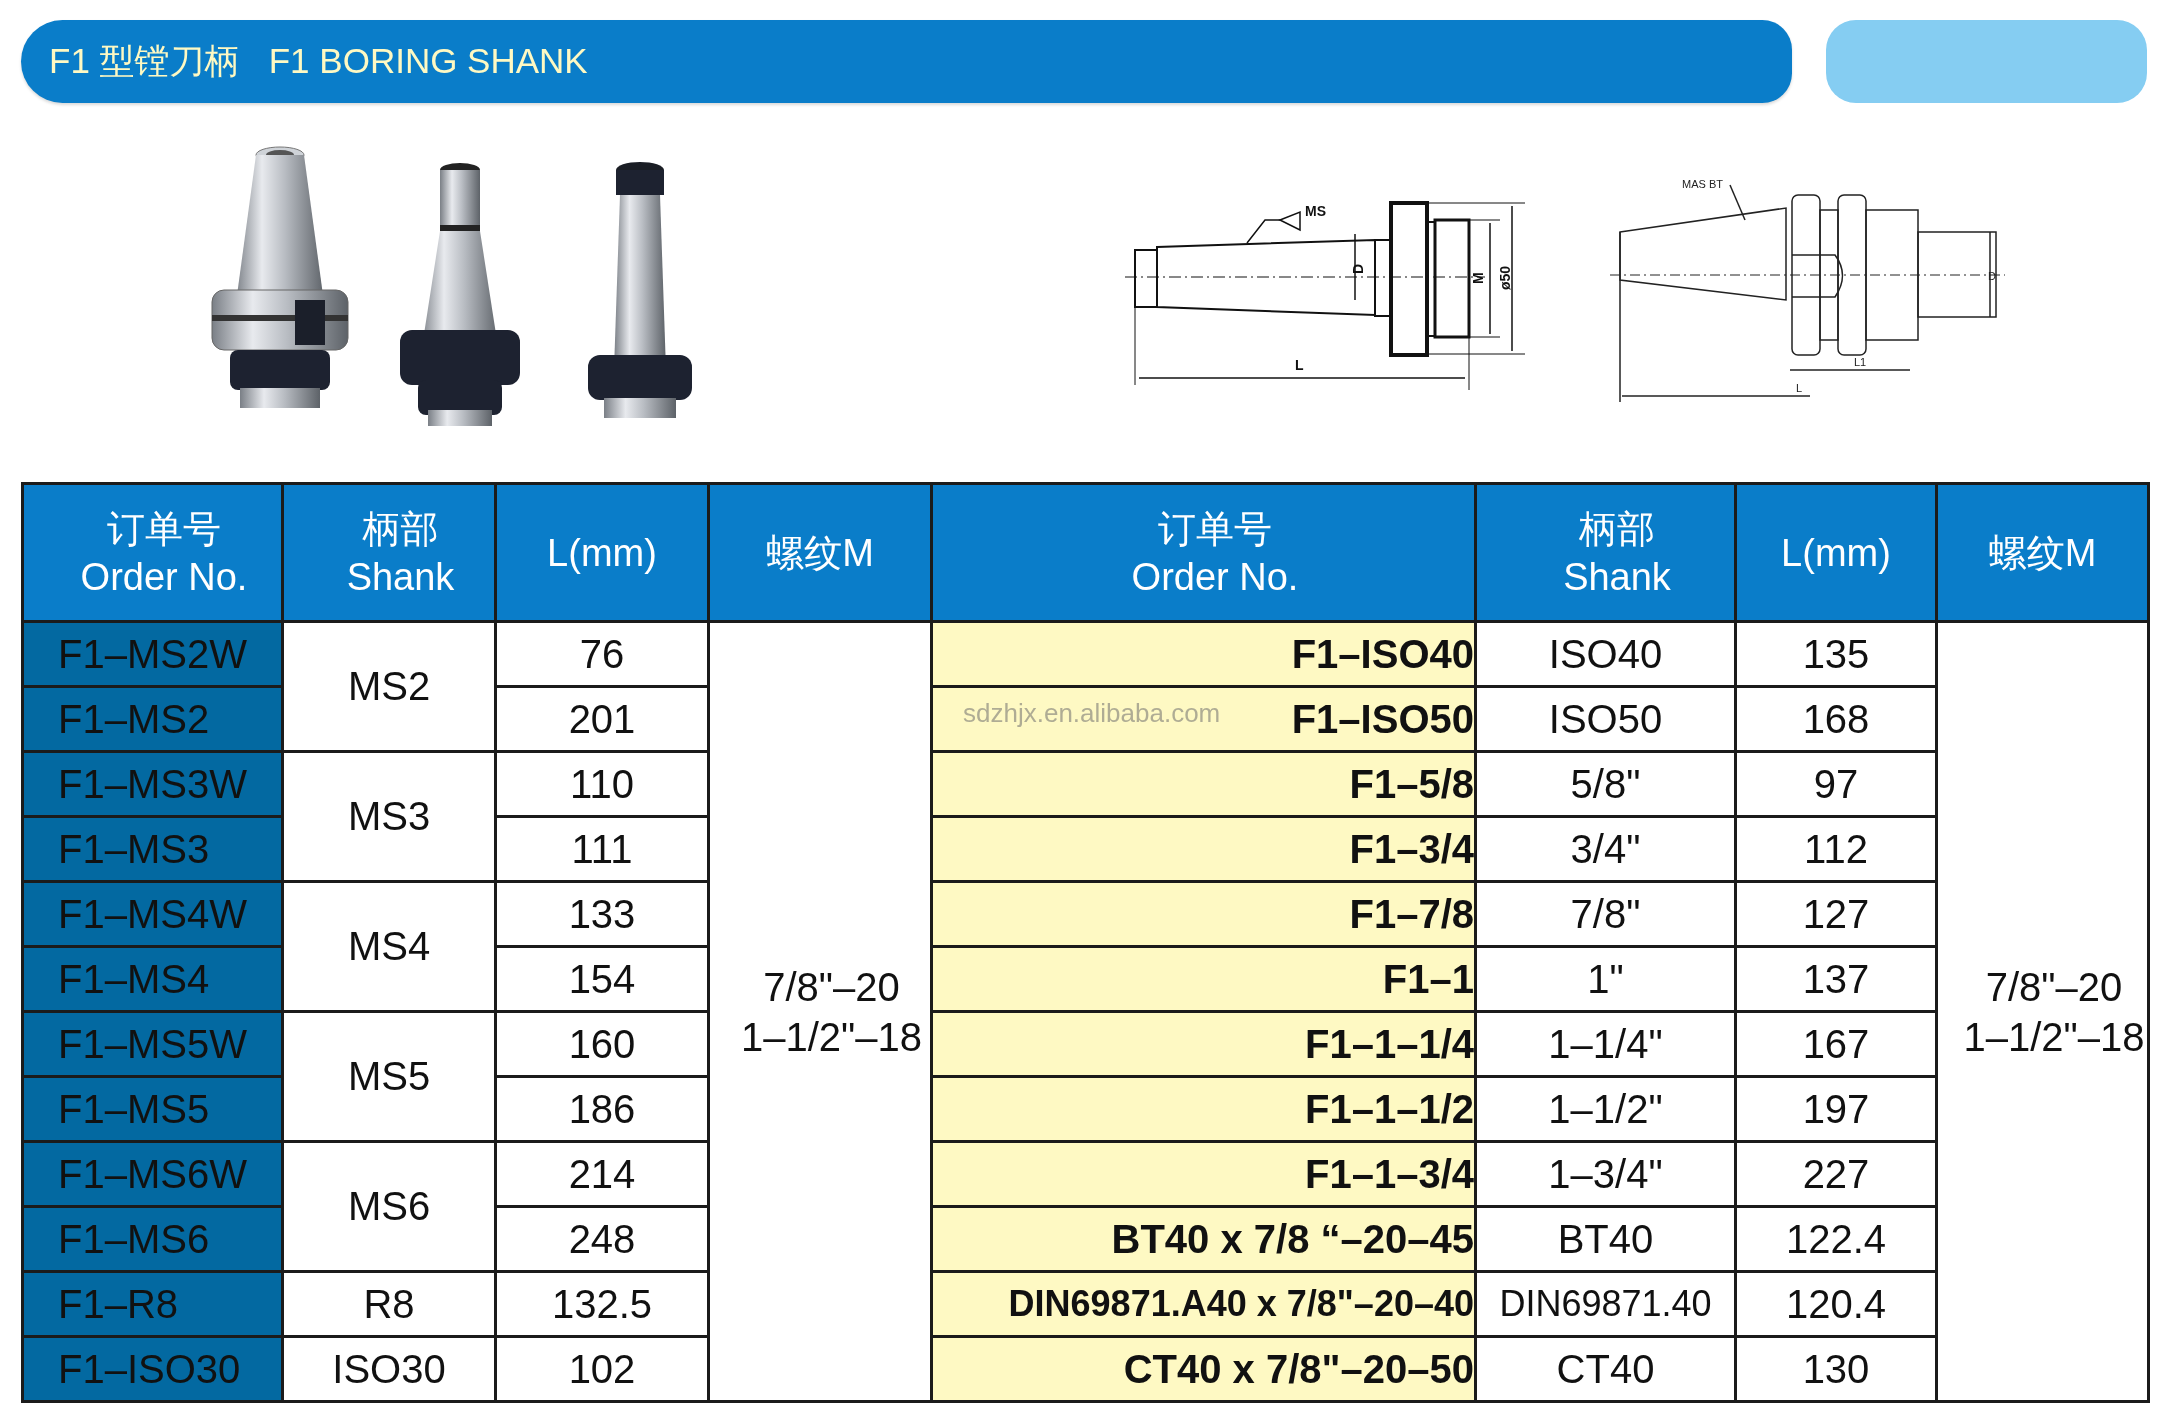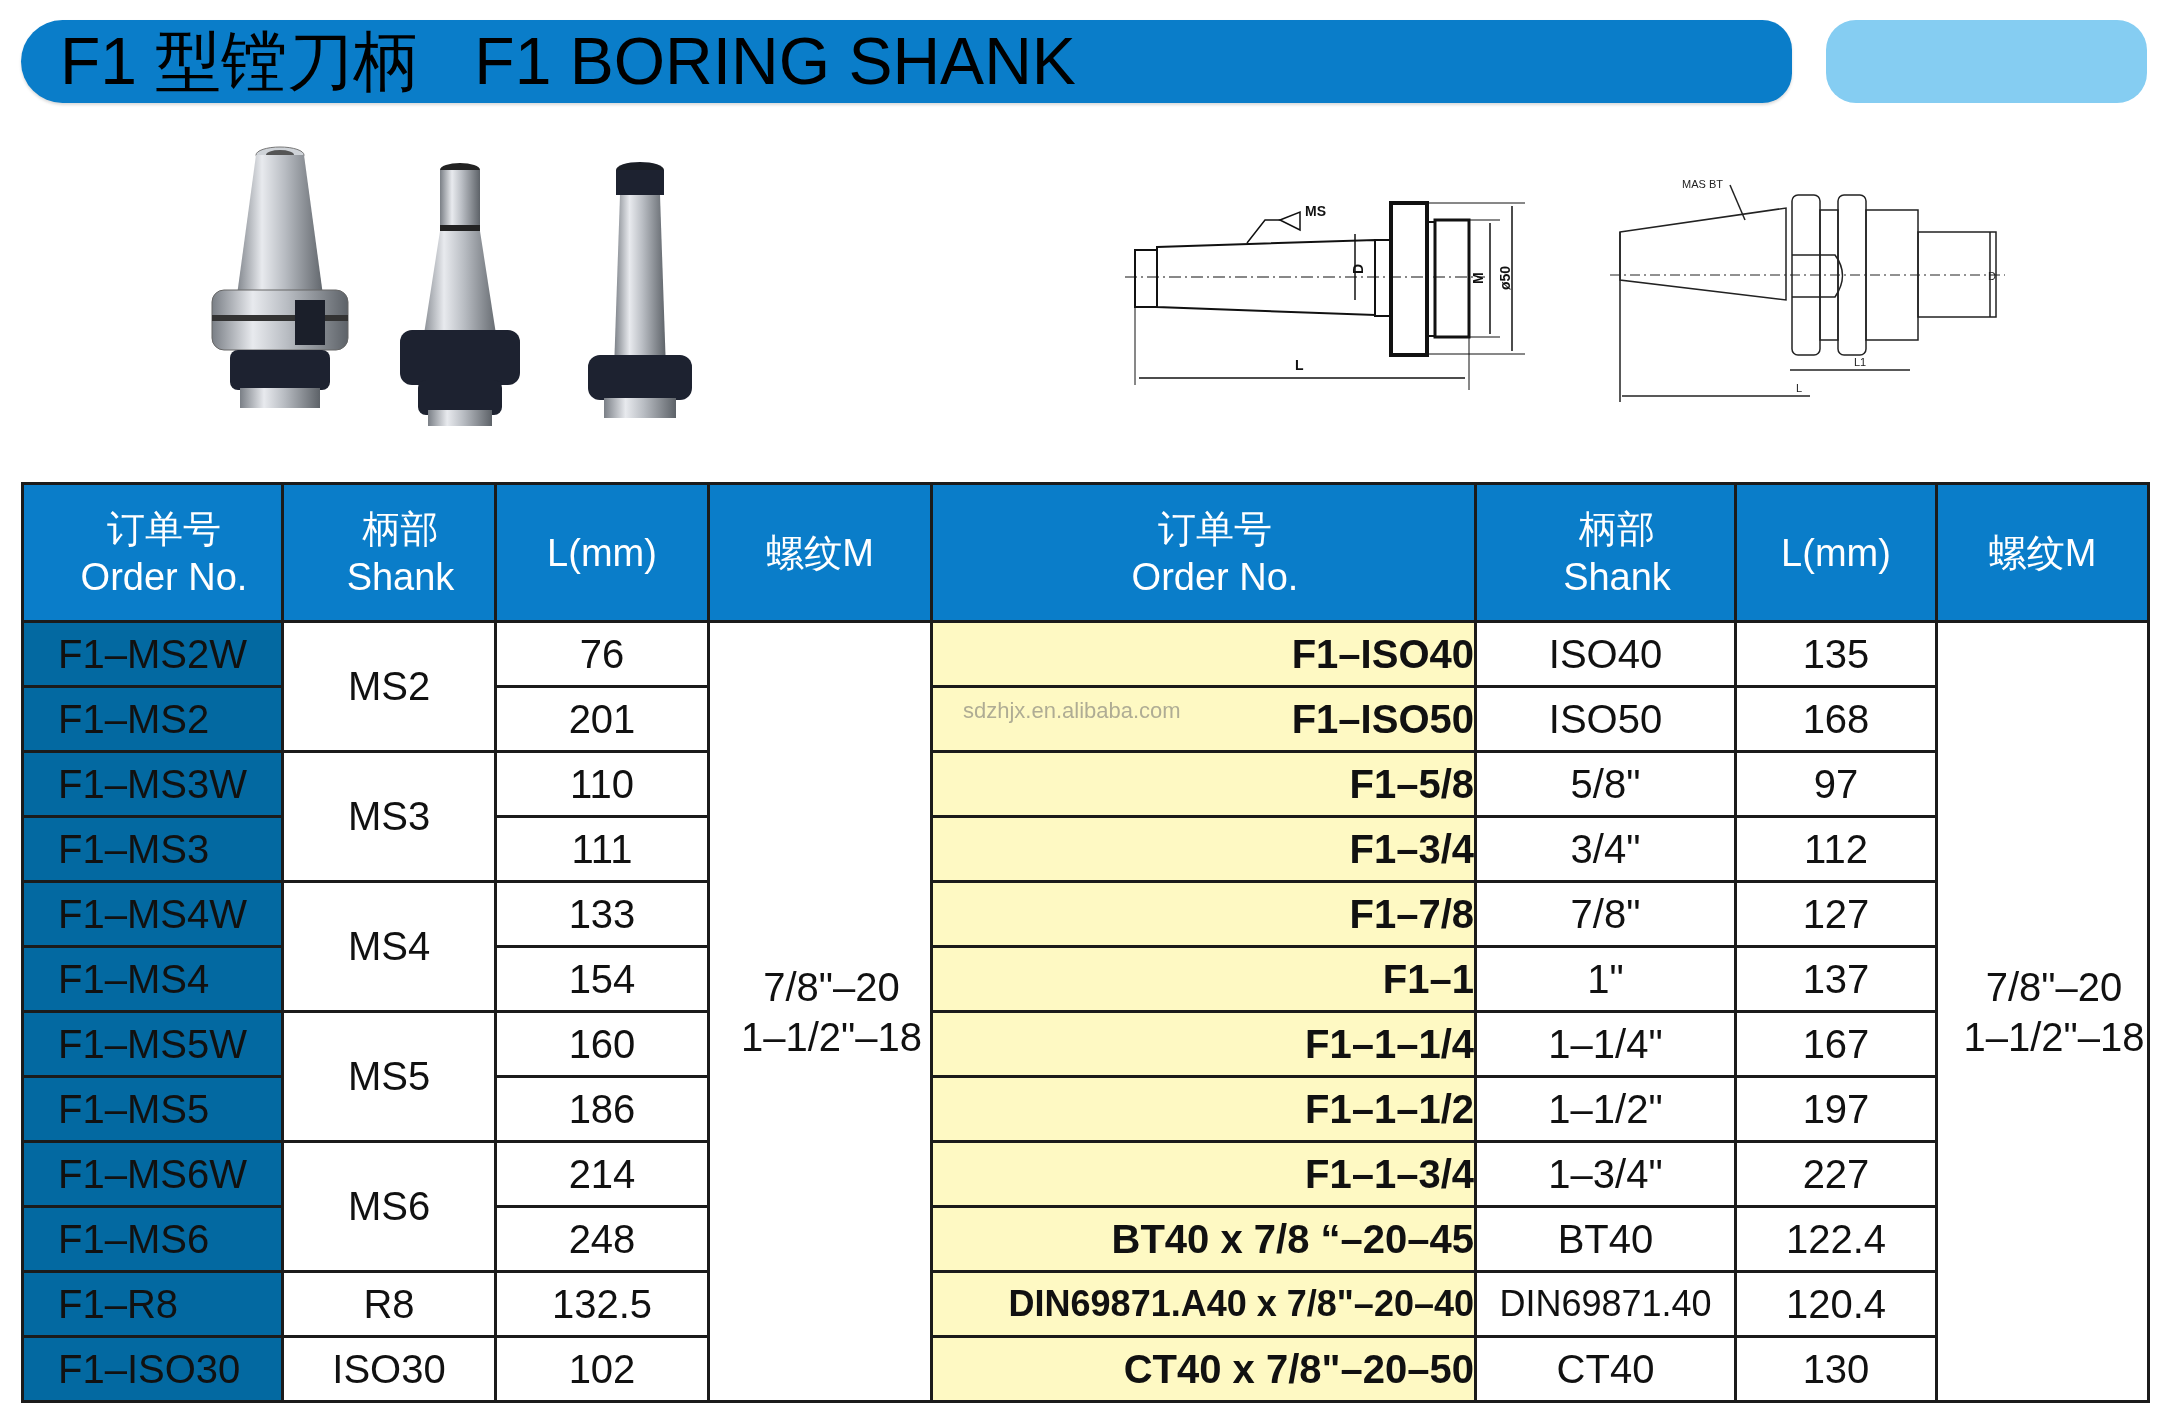--- a/index.html
+++ b/index.html
@@ -1,31 +1,31 @@
 <!DOCTYPE html>
 <html><head>
 <meta charset="utf-8">
 <style>
   html,body{margin:0;padding:0;}
   body{width:2168px;height:1421px;background:#ffffff;position:relative;overflow:hidden;font-family:"Liberation Sans","DejaVu Sans",sans-serif;}
   .title-bar{position:absolute;left:21px;top:20px;width:1771px;height:83px;background:#0a7dc9;border-radius:42px 30px 30px 42px;box-shadow:0 2px 3px rgba(0,0,0,0.15);}
-  .title-text{position:absolute;left:39px;top:11px;color:#000000;font-size:66px;line-height:60px;white-space:pre;letter-spacing:0px;}
+  .title-text{position:absolute;left:28px;top:11px;color:#fef9c3;font-size:35px;line-height:60px;white-space:pre;letter-spacing:0px;}
   .side-bar{position:absolute;left:1826px;top:20px;width:321px;height:83px;background:#85cdf2;border-radius:30px;}
   .photos{position:absolute;left:190px;top:130px;width:600px;height:320px;}
   .drawing{position:absolute;}
   .table-wrap{position:absolute;left:21px;top:482px;width:2126px;}
   table{border-collapse:collapse;width:2126px;table-layout:fixed;font-family:"Liberation Sans","DejaVu Sans",sans-serif;}
   th,td{border:3px solid #1b1b1b;text-align:center;vertical-align:middle;padding:0;}
   th{background:#0a7dc9;color:#fff;font-weight:normal;font-size:38px;line-height:48px;height:135px;border-color:#1b1b1b;}
   td{height:62px;font-size:40px;color:#111;}
   td.ord-left{background:#0369a1;text-align:left;padding-left:34px;}
   td.ord-right{background:#fef9c3;text-align:right;padding-left:34px;font-weight:bold;}
   td.small{font-size:36px;}
   td.thread{font-size:40px;line-height:50px;}
-  .watermark{position:absolute;left:963px;top:698px;font-size:22px;color:rgba(110,110,110,0.55);pointer-events:none;}
+  .watermark{position:absolute;left:963px;top:698px;font-size:26px;color:rgba(110,110,110,0.55);pointer-events:none;}
   .cn{display:block;padding-left:23px;}
 </style>
 </head>
 <body>
 
 <div class="title-bar">
   <div class="title-text">F1 型镗刀柄   F1 BORING SHANK</div>
 </div>
 <div class="side-bar"></div>
 

